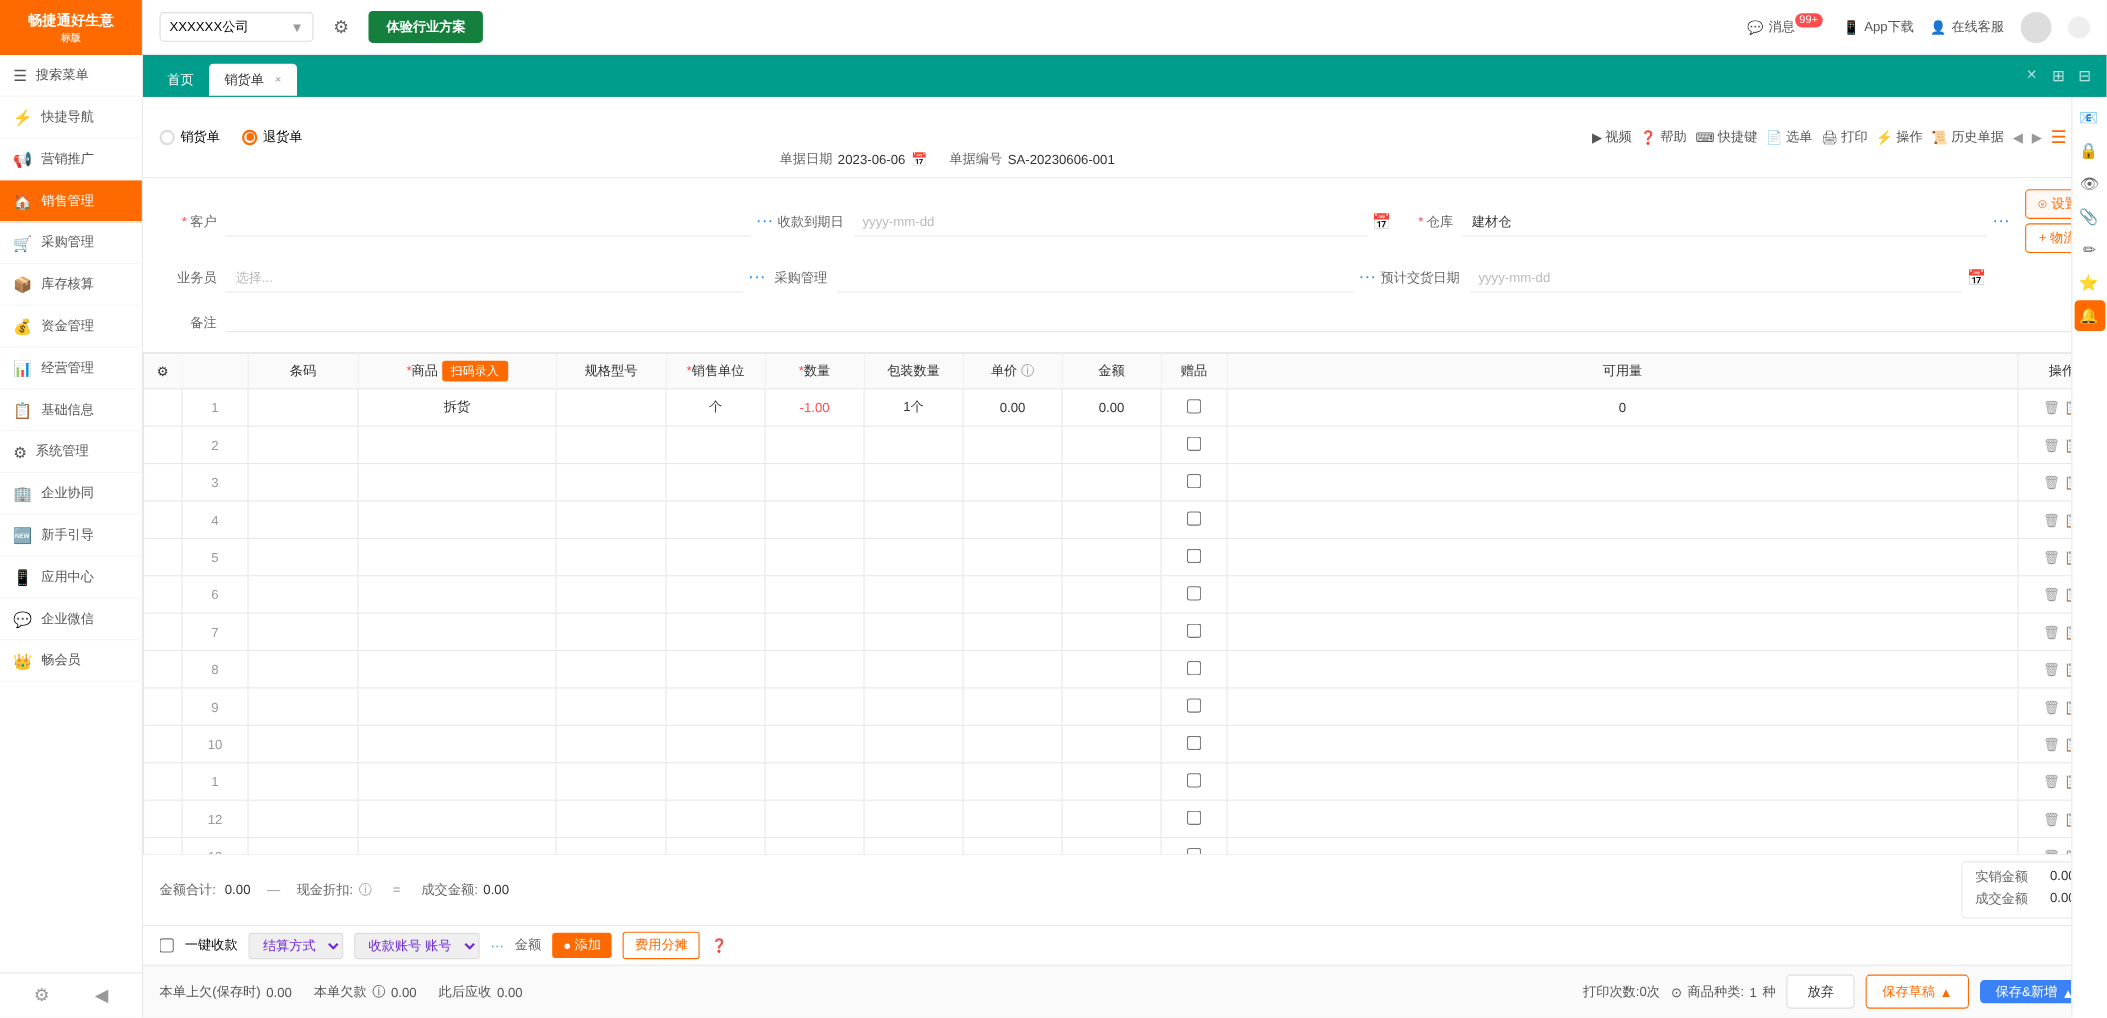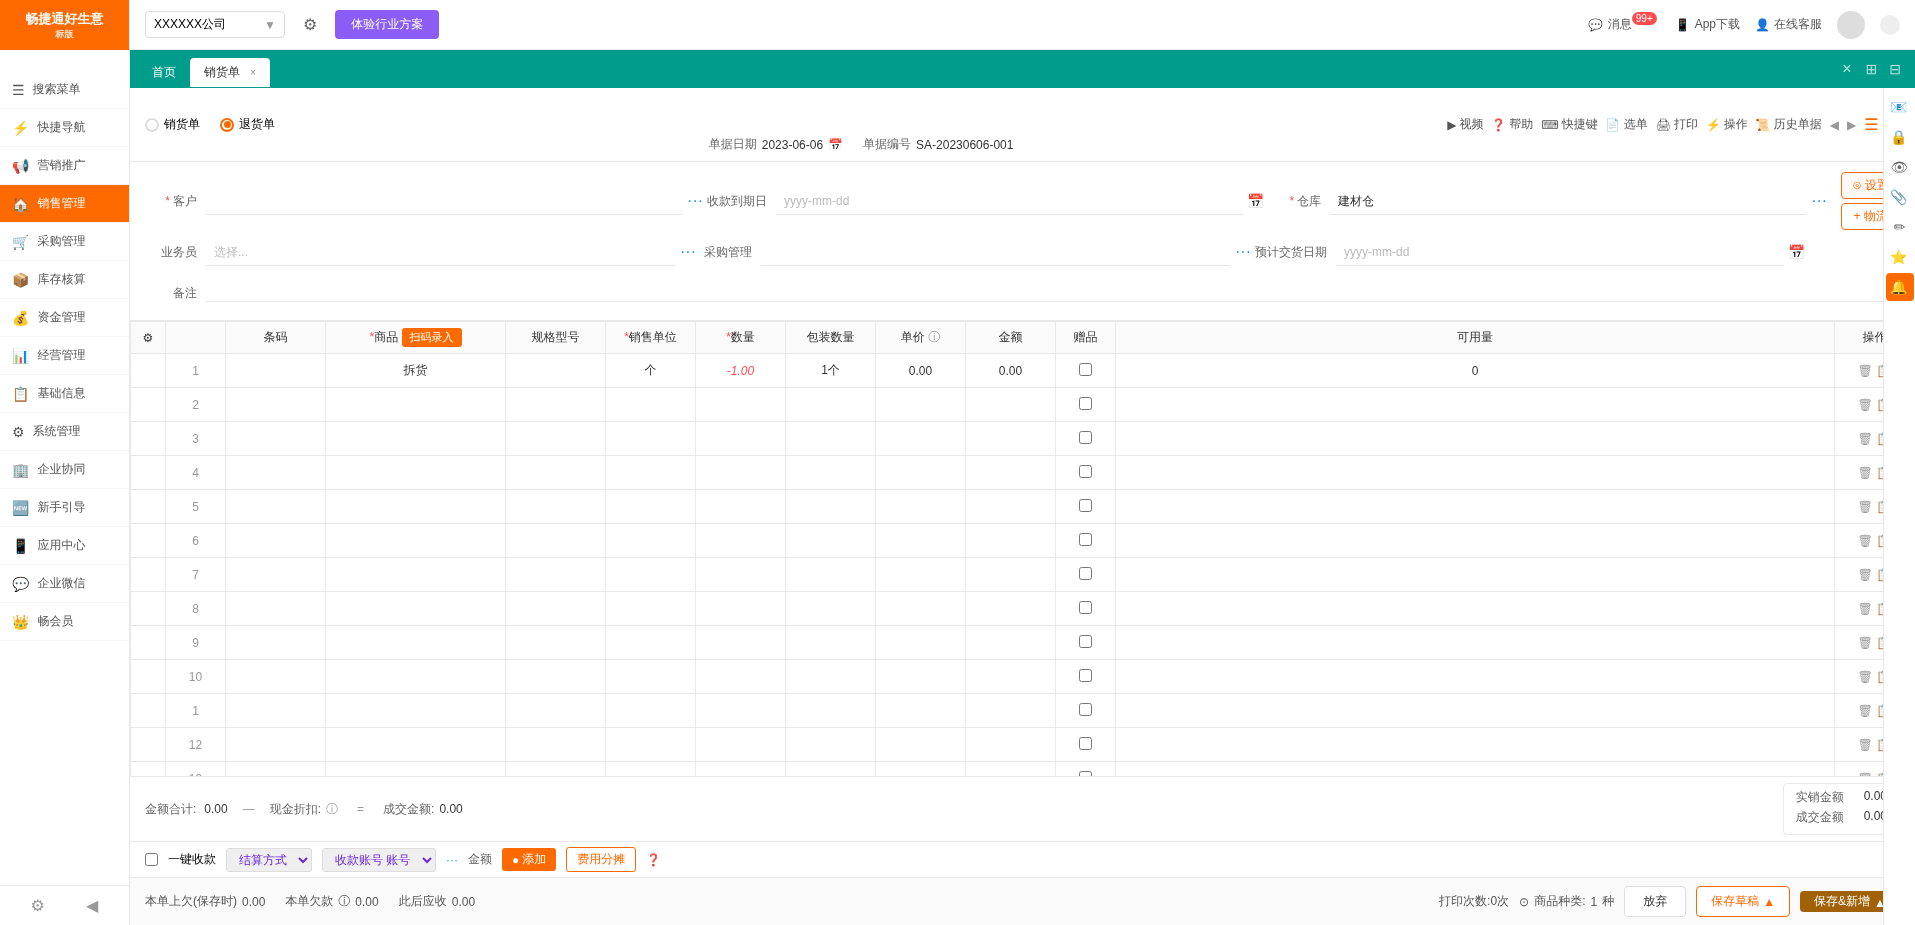--- a/index.html
+++ b/index.html
@@ -2,21 +2,21 @@
 <html><head>
   <meta charset="utf-8">
   <style>
     * { box-sizing: border-box; margin: 0; padding: 0; font-family: 'Microsoft YaHei', Arial, sans-serif; font-size: 12px; }
     body { background: #f0f2f5; overflow: hidden; width: 1915px; height: 925px; }
 
     
     .sidebar {
       position: fixed; left: 0; top: 0; width: 130px; height: 925px;
       background: #fff; border-right: 1px solid #e8e8e8; z-index: 100;
-      display: flex; flex-direction: column; gap: 21px;
+      display: flex; flex-direction: column;
     }
     .sidebar-logo {
       background: #ff6a00; height: 50px; display: flex; align-items: center; justify-content: center;
       color: #fff; font-size: 13px; font-weight: bold; padding: 5px;
     }
     .sidebar-logo .logo-text { font-size: 11px; text-align: center; line-height: 1.4; }
     .sidebar-logo .logo-sub { font-size: 9px; color: rgba(255,255,255,0.8); }
     .sidebar-nav { flex: 1; overflow-y: auto; }
     .sidebar-item {
       display: flex; align-items: center; padding: 10px 12px; cursor: pointer;
@@ -35,22 +35,22 @@
       background: #fff; border-bottom: 1px solid #e8e8e8; z-index: 99;
       display: flex; align-items: center; padding: 0 15px; justify-content: space-between;
     }
     .header-left { display: flex; align-items: center; gap: 10px; }
     .company-select {
       display: flex; align-items: center; border: 1px solid #ddd; padding: 4px 8px;
       border-radius: 4px; cursor: pointer; min-width: 140px; justify-content: space-between;
     }
     .gear-btn { padding: 4px 8px; cursor: pointer; color: #666; font-size: 16px; }
     .trial-btn {
-      background: #8b5cf6; color: #fff; border: none; padding: 6px 16px;
-      border-radius: 4px; cursor: pointer; font-size: 12px;
+      background: #15803d; color: #fff; border: none; padding: 6px 16px;
+      border-radius: 4px; cursor: pointer; font-size: 12px; font-weight: bold;
     }
     .header-right { display: flex; align-items: center; gap: 15px; }
     .header-right-item { display: flex; align-items: center; gap: 4px; cursor: pointer; color: #555; }
     .badge {
       background: #ff4d4f; color: #fff; font-size: 10px; padding: 1px 4px;
       border-radius: 8px; position: relative; top: -6px; left: -4px;
     }
     .avatar { width: 28px; height: 28px; border-radius: 50%; background: #ddd; }
 
     
@@ -132,21 +132,21 @@
       background: #fafafa; z-index: 10;
     }
     td {
       border: 1px solid #e8e8e8; padding: 4px 8px; text-align: center;
       color: #333; height: 34px;
     }
     .scan-btn {
       background: #ff6a00; color: #fff; border: none; padding: 2px 8px;
       border-radius: 3px; cursor: pointer; font-size: 11px;
     }
-    .td-red { color: #ff4d4f; font-style: italic; }
+    .td-red { color: #ff4d4f; }
     .subtotal-row { background: #fff8f0; font-weight: 500; }
     .subtotal-row td { color: #333; }
     .td-actions { display: flex; align-items: center; justify-content: center; gap: 4px; }
     .row-num { color: #999; }
 
     
     .footer-bar {
       background: #fff; border-top: 1px solid #e8e8e8; padding: 6px 15px;
       display: flex; align-items: center; gap: 15px; flex-shrink: 0;
     }
@@ -191,21 +191,21 @@
     .discard-btn {
       border: 1px solid #ddd; background: #fff; padding: 6px 18px;
       border-radius: 4px; cursor: pointer; color: #333;
     }
     .save-draft-btn {
       border: 1px solid #ff6a00; color: #ff6a00; background: #fff;
       padding: 6px 14px; border-radius: 4px; cursor: pointer;
       display: flex; align-items: center; gap: 4px;
     }
     .save-new-btn {
-      background: #a16207; color: #fff; border: none; padding: 2px 14px;
+      background: #3b82f6; color: #fff; border: none; padding: 2px 14px;
       border-radius: 4px; cursor: pointer; display: flex; align-items: flex-end; gap: 4px;
     }
 
     
     .right-panel {
       position: fixed; right: 0; top: 88px; width: 32px; bottom: 0;
       background: #fff; border-left: 1px solid #e8e8e8; display: flex;
       flex-direction: column; align-items: center; padding: 5px 0; gap: 2px; z-index: 50;
     }
     .right-panel-item {

